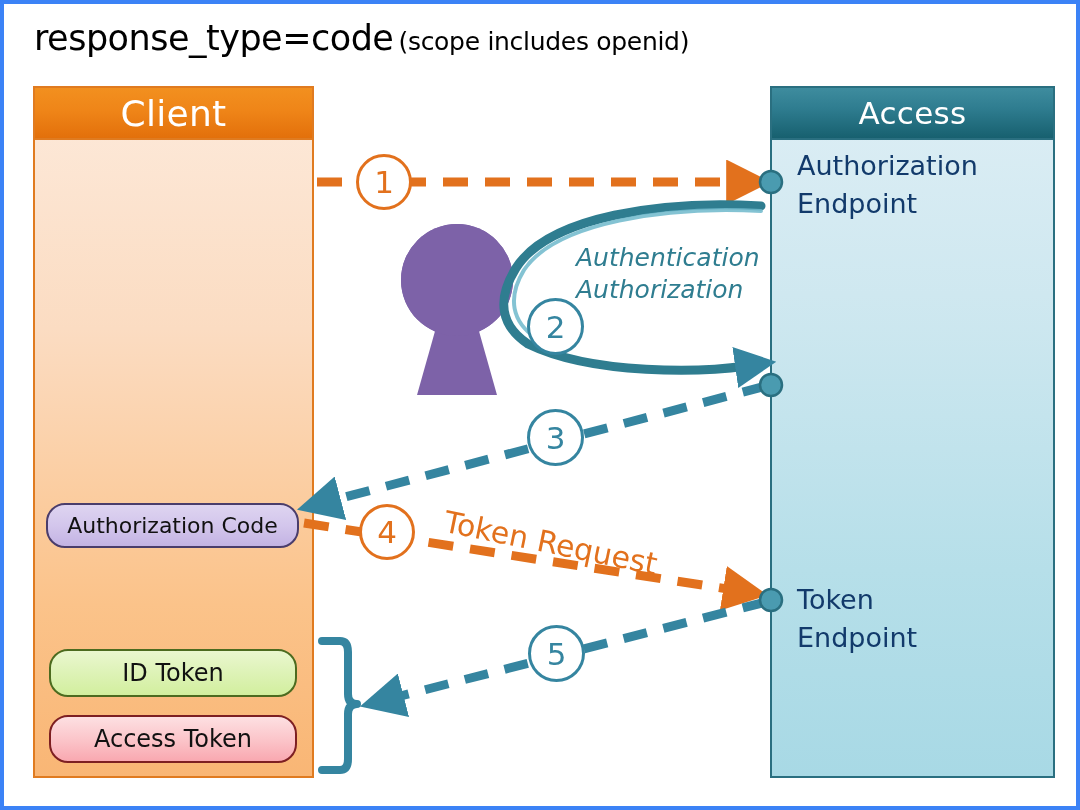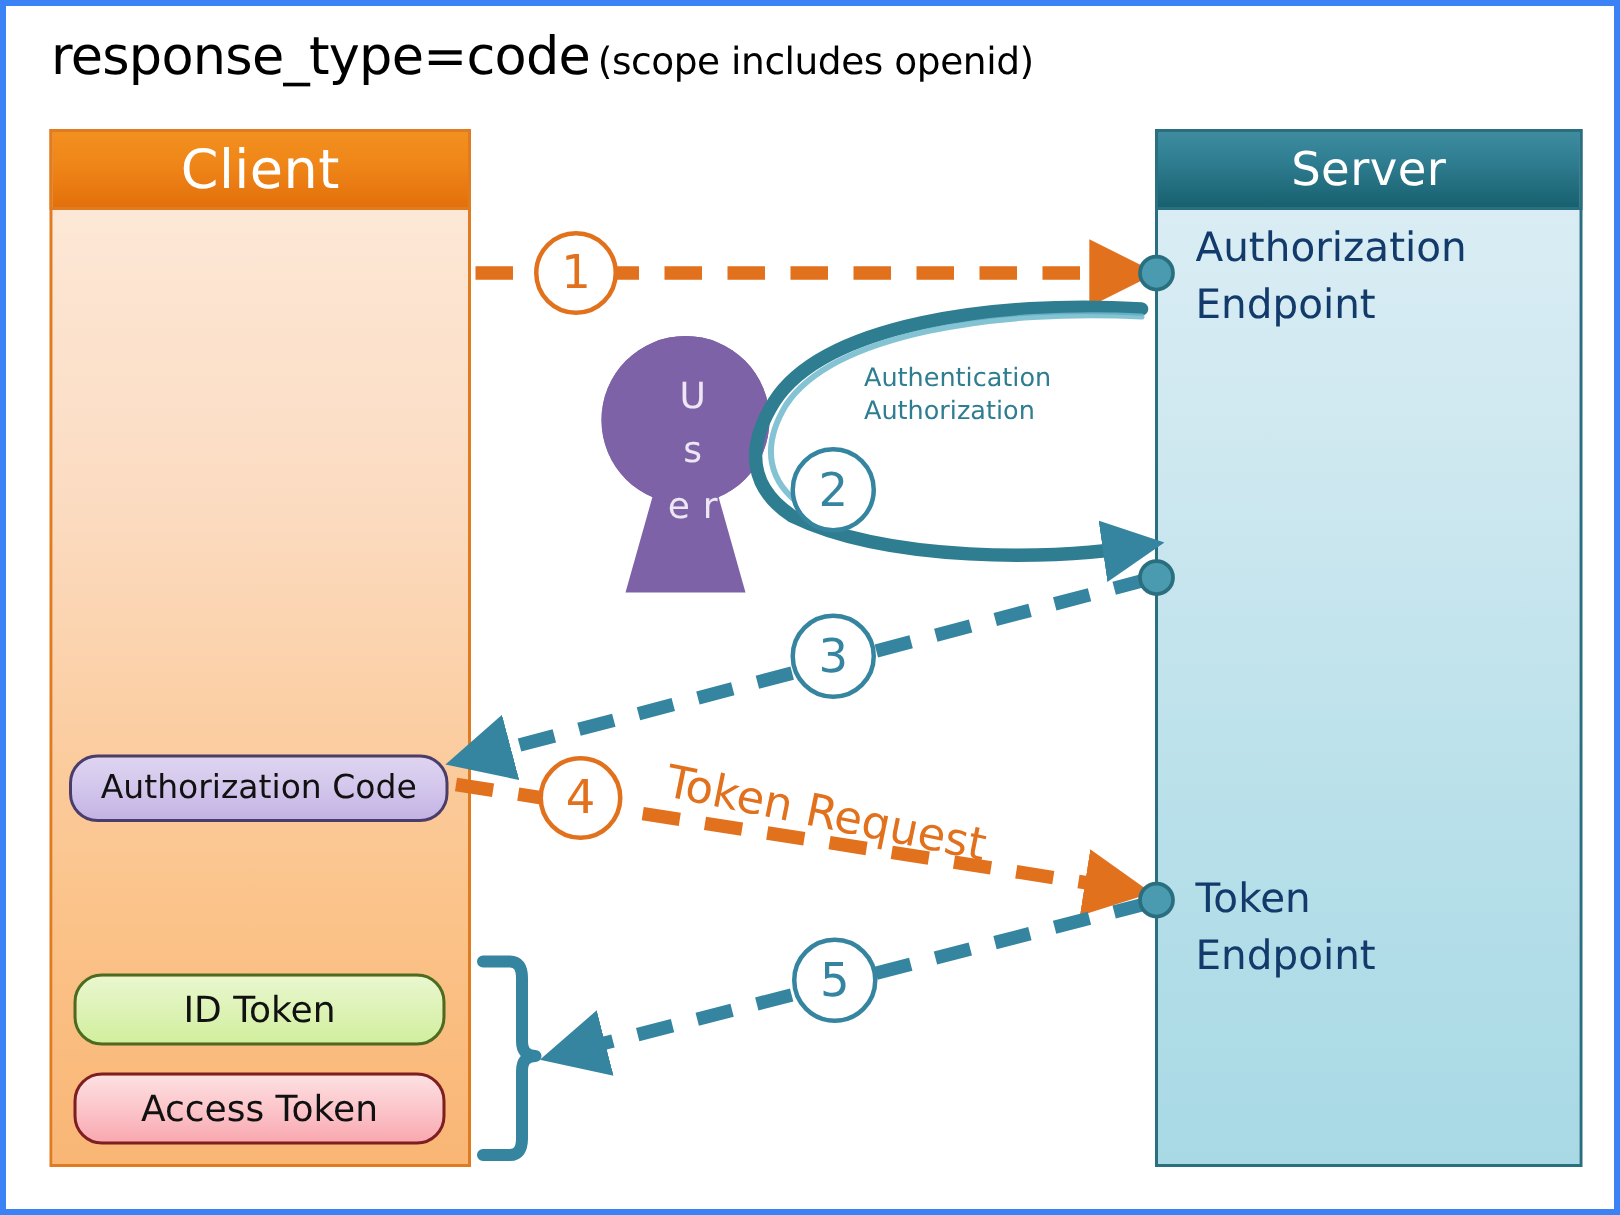--- a/index.html
+++ b/index.html
@@ -165,22 +165,23 @@
   #label-auth-request {
     left: 404px; top: 82px;
     color: #e2711d;
     font-size: 29px;
     line-height: 1.38;
     text-align: left;
   }
   #label-auth-authz {
     left: 572px; top: 238px;
     color: #2f7d90;
-    font-size: 17px;
+    font-size: 25px;
     line-height: 1.28;
+    font-style: italic;
   }
   #label-token-request {
     left: 444px; top: 500px;
     color: #e2711d;
     font-size: 30px;
     transform: rotate(11.5deg);
     transform-origin: left top;
   }
 
   
@@ -209,40 +210,36 @@
 
   <div id="title-bar">
     <span id="title-main">response_type=code</span>
     <span id="title-sub">(scope includes openid)</span>
   </div>
 
   <div id="client-box" class="actor"></div>
   <div id="client-header">Client</div>
 
   <div id="server-box" class="actor"></div>
-  <div id="server-header">Server</div>
+  <div id="server-header">Access</div>
 
   <div id="authz-endpoint-label" class="endpoint-label">Authorization
 Endpoint</div>
   <div id="token-endpoint-label" class="endpoint-label">Token
 Endpoint</div>
 
   <div id="authorization-code-box" class="token-box">Authorization Code</div>
   <div id="id-token-box" class="token-box">ID Token</div>
   <div id="access-token-box" class="token-box">Access Token</div>
 
   <svg id="user-figure" viewBox="0 0 120 175">
     <path d="M60 2 A56 56 0 0 1 60 114 A56 56 0 0 1 60 2 Z" fill="#7d62a8"></path>
     <path d="M42 95 L20 173 L100 173 L78 95 Z" fill="#7d62a8"></path>
     <circle cx="60" cy="58" r="56" fill="#7d62a8"></circle>
   </svg>
-  <div id="user-letters">U
-s
-e
-r</div>
 
   <svg id="flow-svg" viewBox="0 0 1080 810">
     <defs>
       <marker id="head-orange" markerWidth="5" markerHeight="5" refX="1.2" refY="2.5" orient="auto">
         <path d="M0,0 L5,2.5 L0,5 Z" fill="#e2711d"></path>
       </marker>
       <marker id="head-teal" markerWidth="5" markerHeight="5" refX="1.2" refY="2.5" orient="auto">
         <path d="M0,0 L5,2.5 L0,5 Z" fill="#3585a0"></path>
       </marker>
       <marker id="head-teal-solid" markerWidth="4.6" markerHeight="4.6" refX="1.2" refY="2.3" orient="auto">

